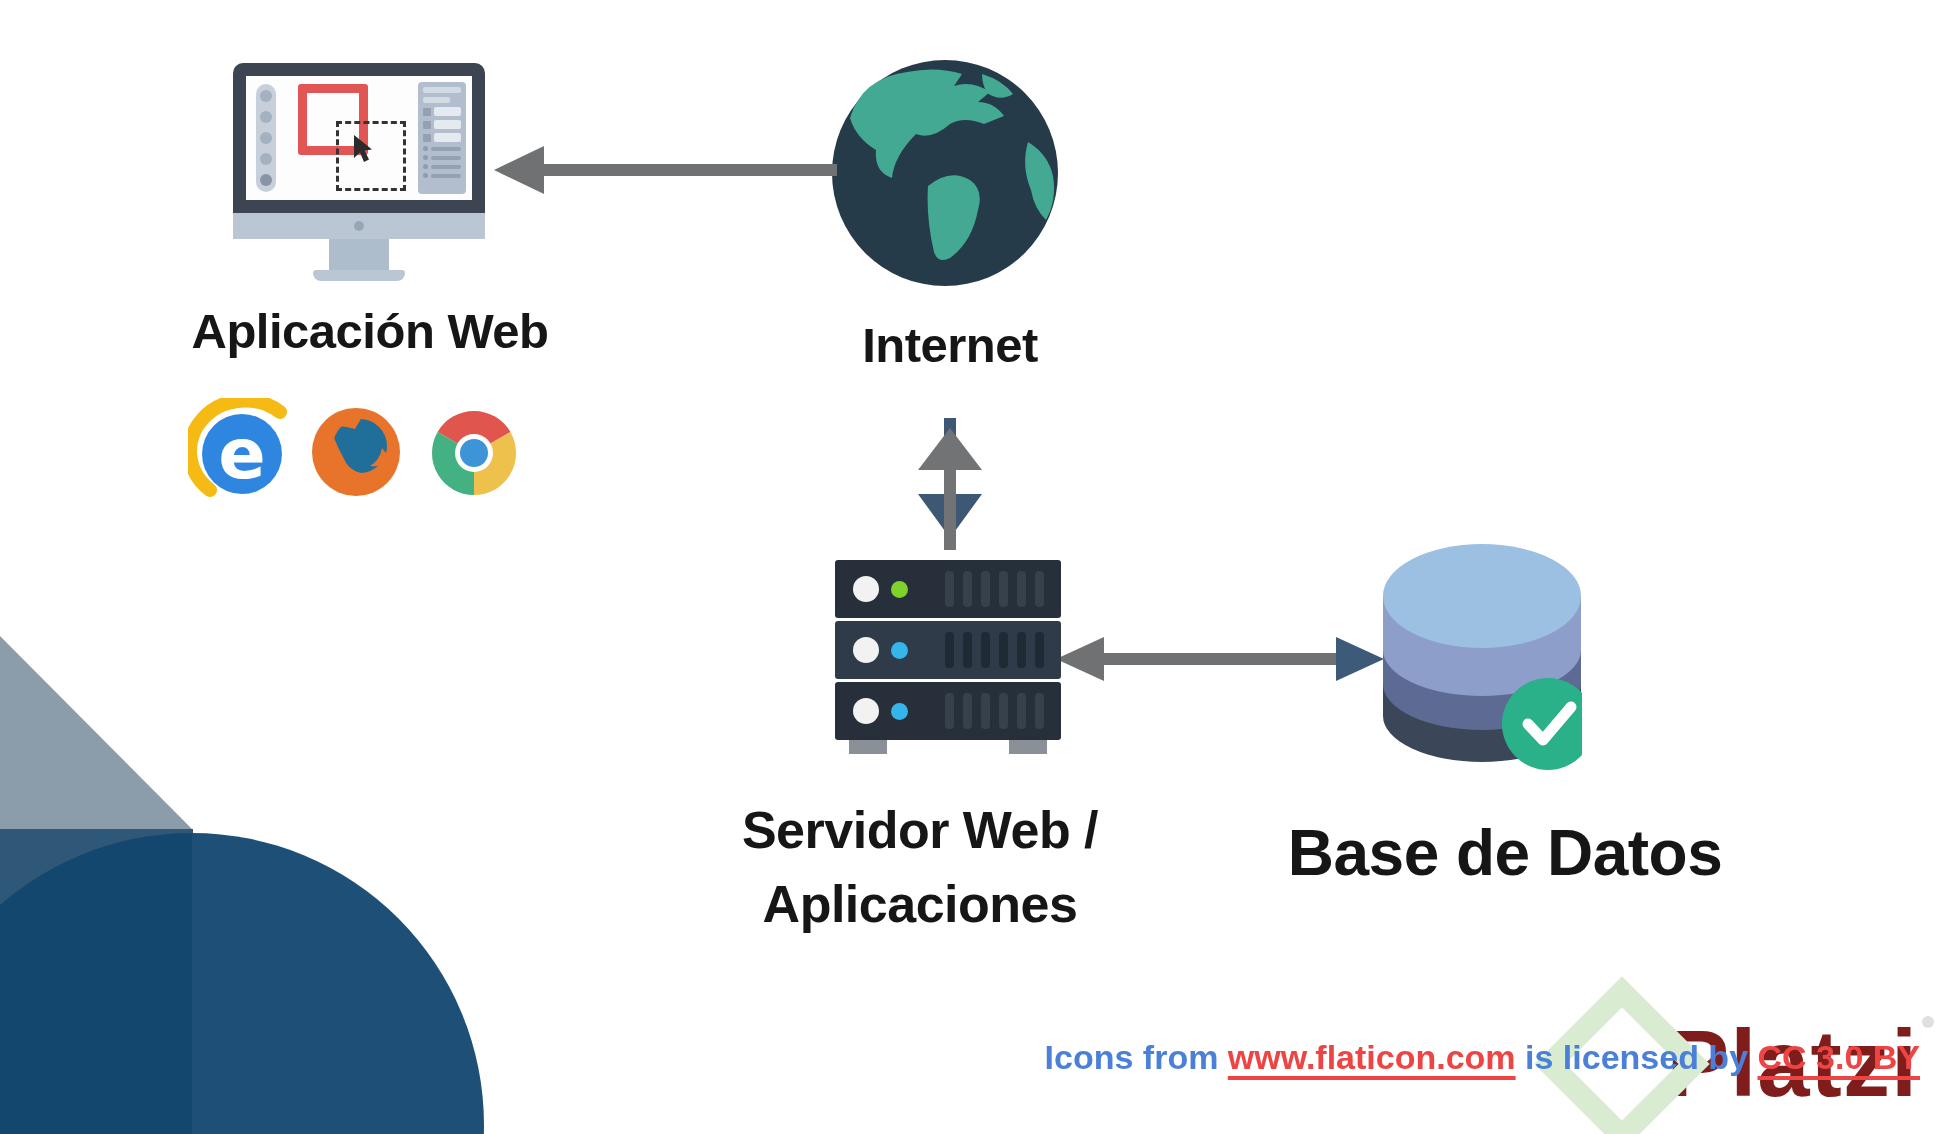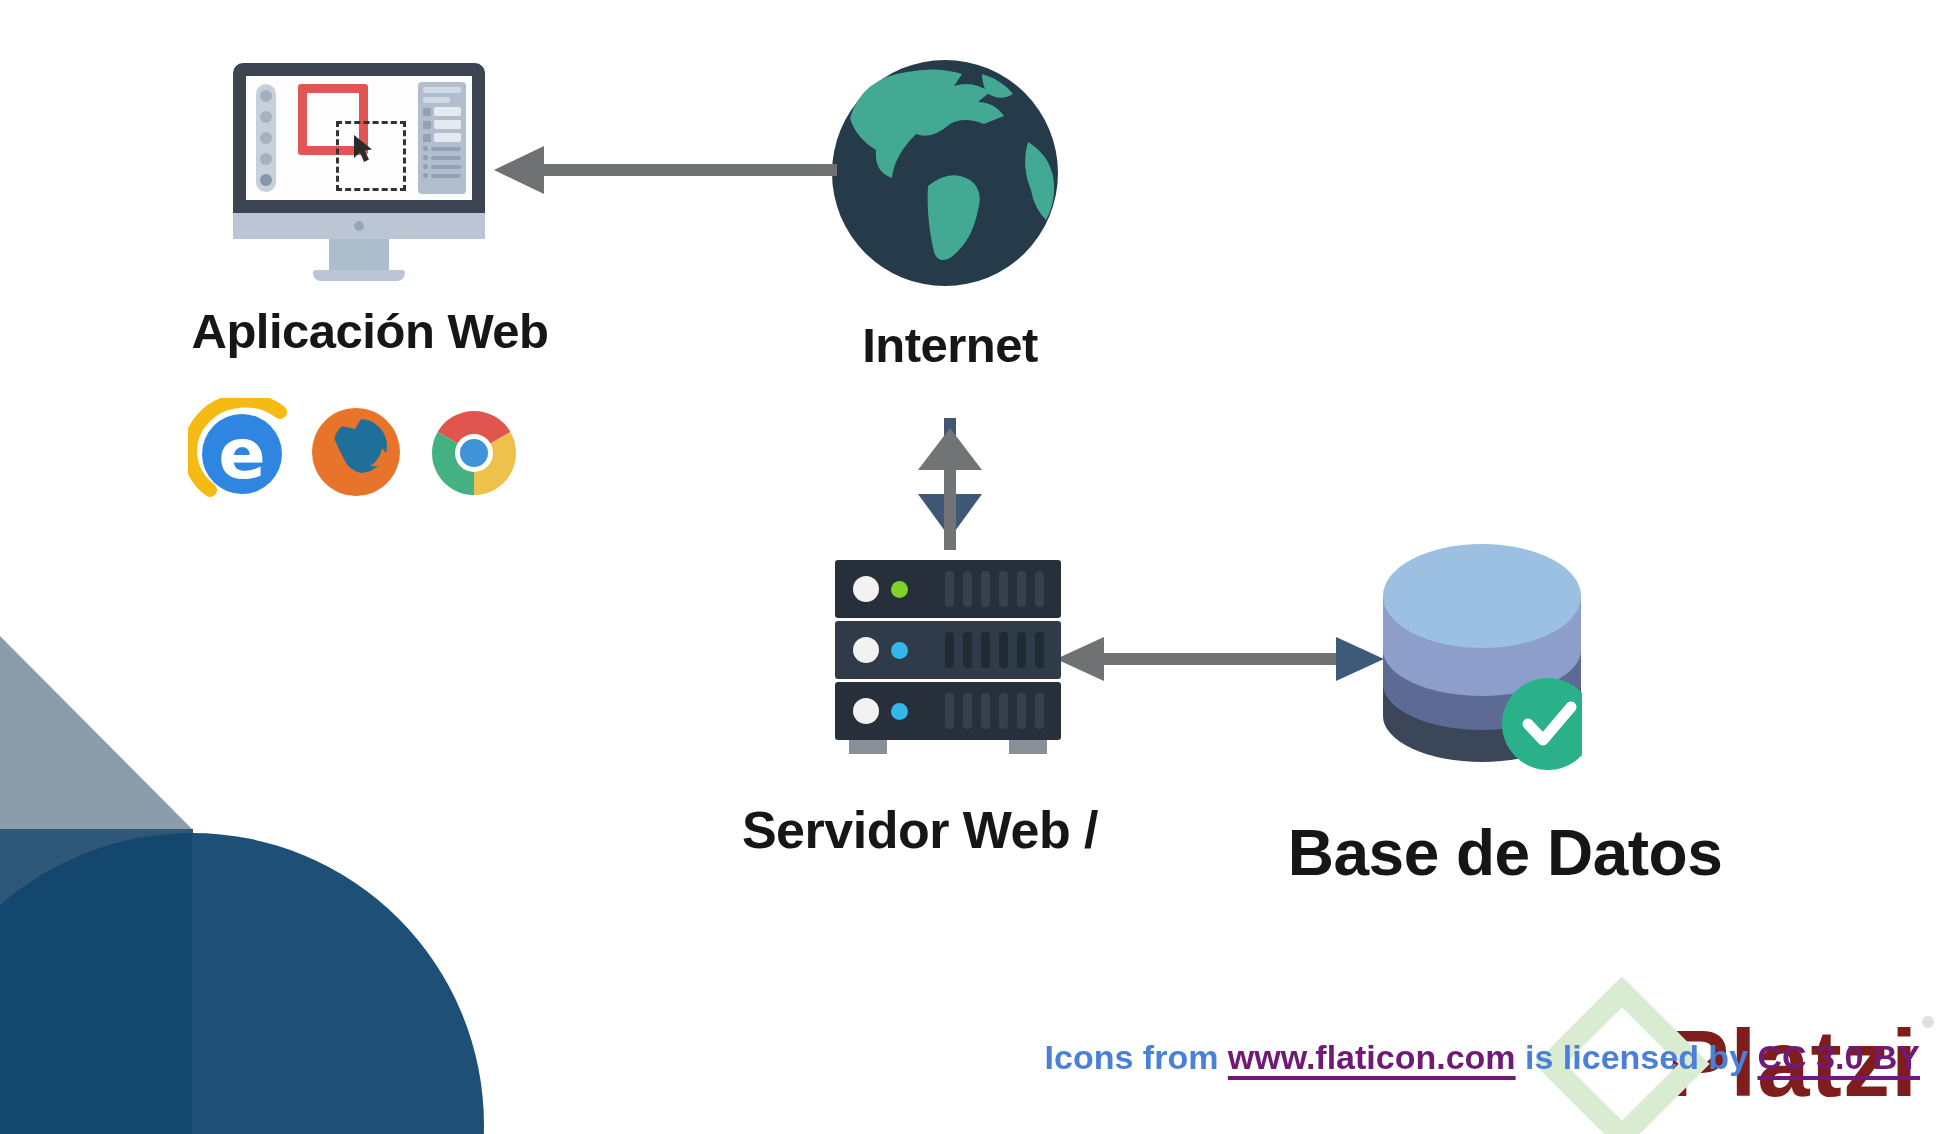--- a/index.html
+++ b/index.html
@@ -54,21 +54,21 @@
   .srv-unit.mid .srv-slots i{background:#202a34;}
   .srv-foot{position:absolute;top:180px;width:38px;height:14px;background:#899097;}
 
   
   .arrow{position:absolute;}
 
   
   #footer{position:absolute;right:26px;top:1038px;z-index:3;font-size:34px;font-weight:700;
           color:#4a80d8;white-space:nowrap;}
   #footer .lnk{text-decoration:underline;text-decoration-thickness:4px;text-underline-offset:7px;
-               color:#701a75;cursor:pointer;}
+               color:#ef4444;cursor:pointer;}
 
   
   #watermark{position:absolute;right:12px;top:1002px;z-index:1;display:flex;align-items:center;}
   .wm-diamond{width:80px;height:80px;border:22px solid #d9ecd2;transform:rotate(45deg);
               margin-right:-18px;}
   .wm-text{font-size:94px;font-weight:700;color:#7f1d1d;letter-spacing:1px;line-height:1;}
   .wm-reg{width:12px;height:12px;border-radius:50%;background:#e0e0e0;align-self:flex-start;
           margin-top:14px;margin-left:4px;}
 
   
@@ -251,20 +251,21 @@
           <i></i>
           <i></i>
         </span>
     </div>
     <div class="srv-foot" style="left:14px;"></div>
     <div class="srv-foot" style="left:174px;"></div>
   </div>
 
   <div class="node-label" style="left:660px;top:793px;width:520px;font-size:52px;line-height:74px;">
     <div>Servidor Web /</div>
+    <div>Aplicaciones</div>
   </div>
 
   <div style="position:absolute;left:1382px;top:540px;">
     <svg width="200" height="232" viewBox="0 0 200 232">
       <path d="M1,56 V176 a99,46 0 0 0 198,0 V56 Z" fill="#3b4759"></path>
       <path d="M1,56 V144 a99,46 0 0 0 198,0 V56 Z" fill="#5d6b94"></path>
       <path d="M1,56 V110 a99,46 0 0 0 198,0 V56 Z" fill="#8d9ecb"></path>
       <ellipse cx="100" cy="56" rx="99" ry="52" fill="#9cc0e1"></ellipse>
       <g>
         <circle cx="166" cy="184" r="46" fill="#2ab189"></circle>

